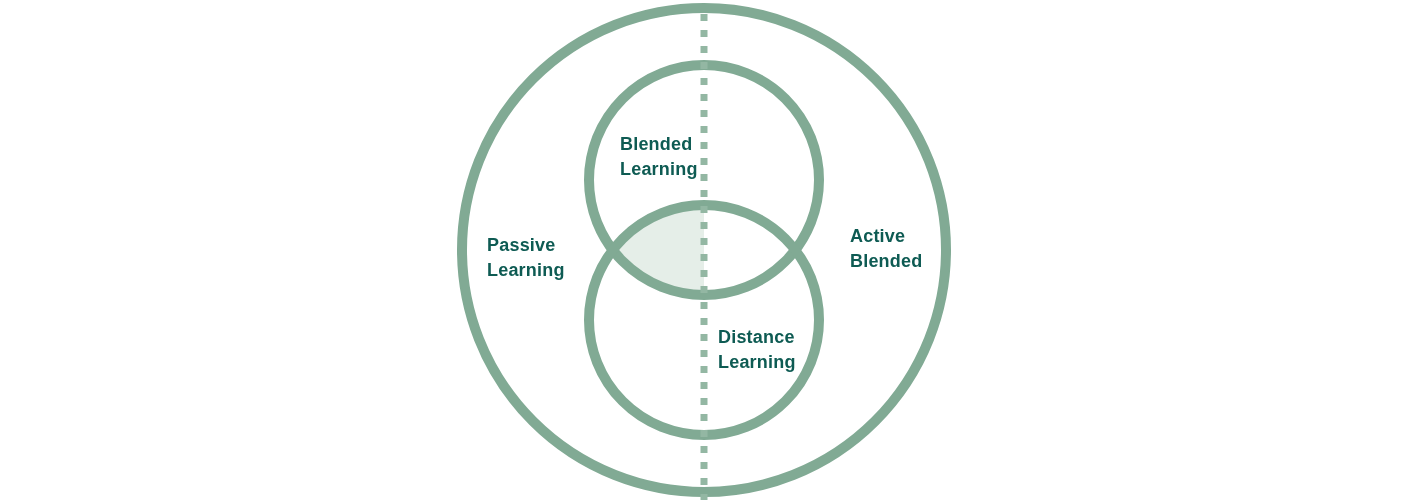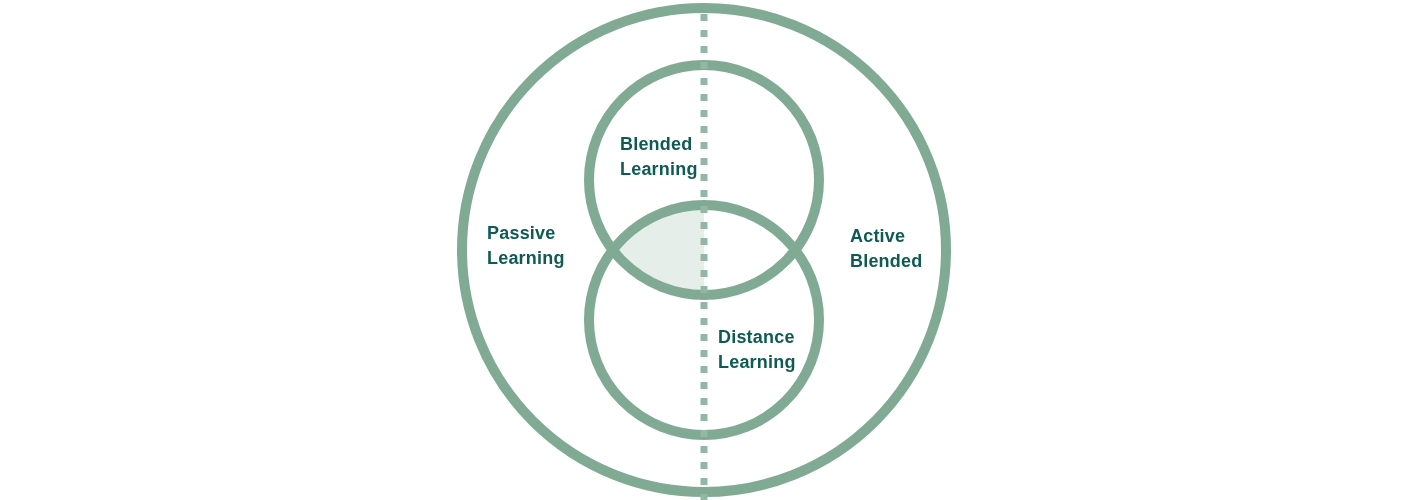--- a/index.html
+++ b/index.html
@@ -39,21 +39,21 @@
   .vlabel {
     position: absolute;
     color: var(--label, #0e5b53);
     font-size: 18px;
     line-height: 25px;
     font-weight: 700;
     letter-spacing: 0.2px;
     white-space: pre-line;
     text-align: left;
   }
-  .vlabel.passive  { left: 487px; top: 221px; }
+  .vlabel.passive  { left: 487px; top: 233px; }
   .vlabel.blended  { left: 620px; top: 132px; }
   .vlabel.active   { left: 850px; top: 224px; }
   .vlabel.distance { left: 718px; top: 325px; }
 </style>
 </head>
 <body>
 
 <div class="stage">
 
   <svg class="venn-svg" width="1408" height="500" viewBox="0 0 1408 500">

